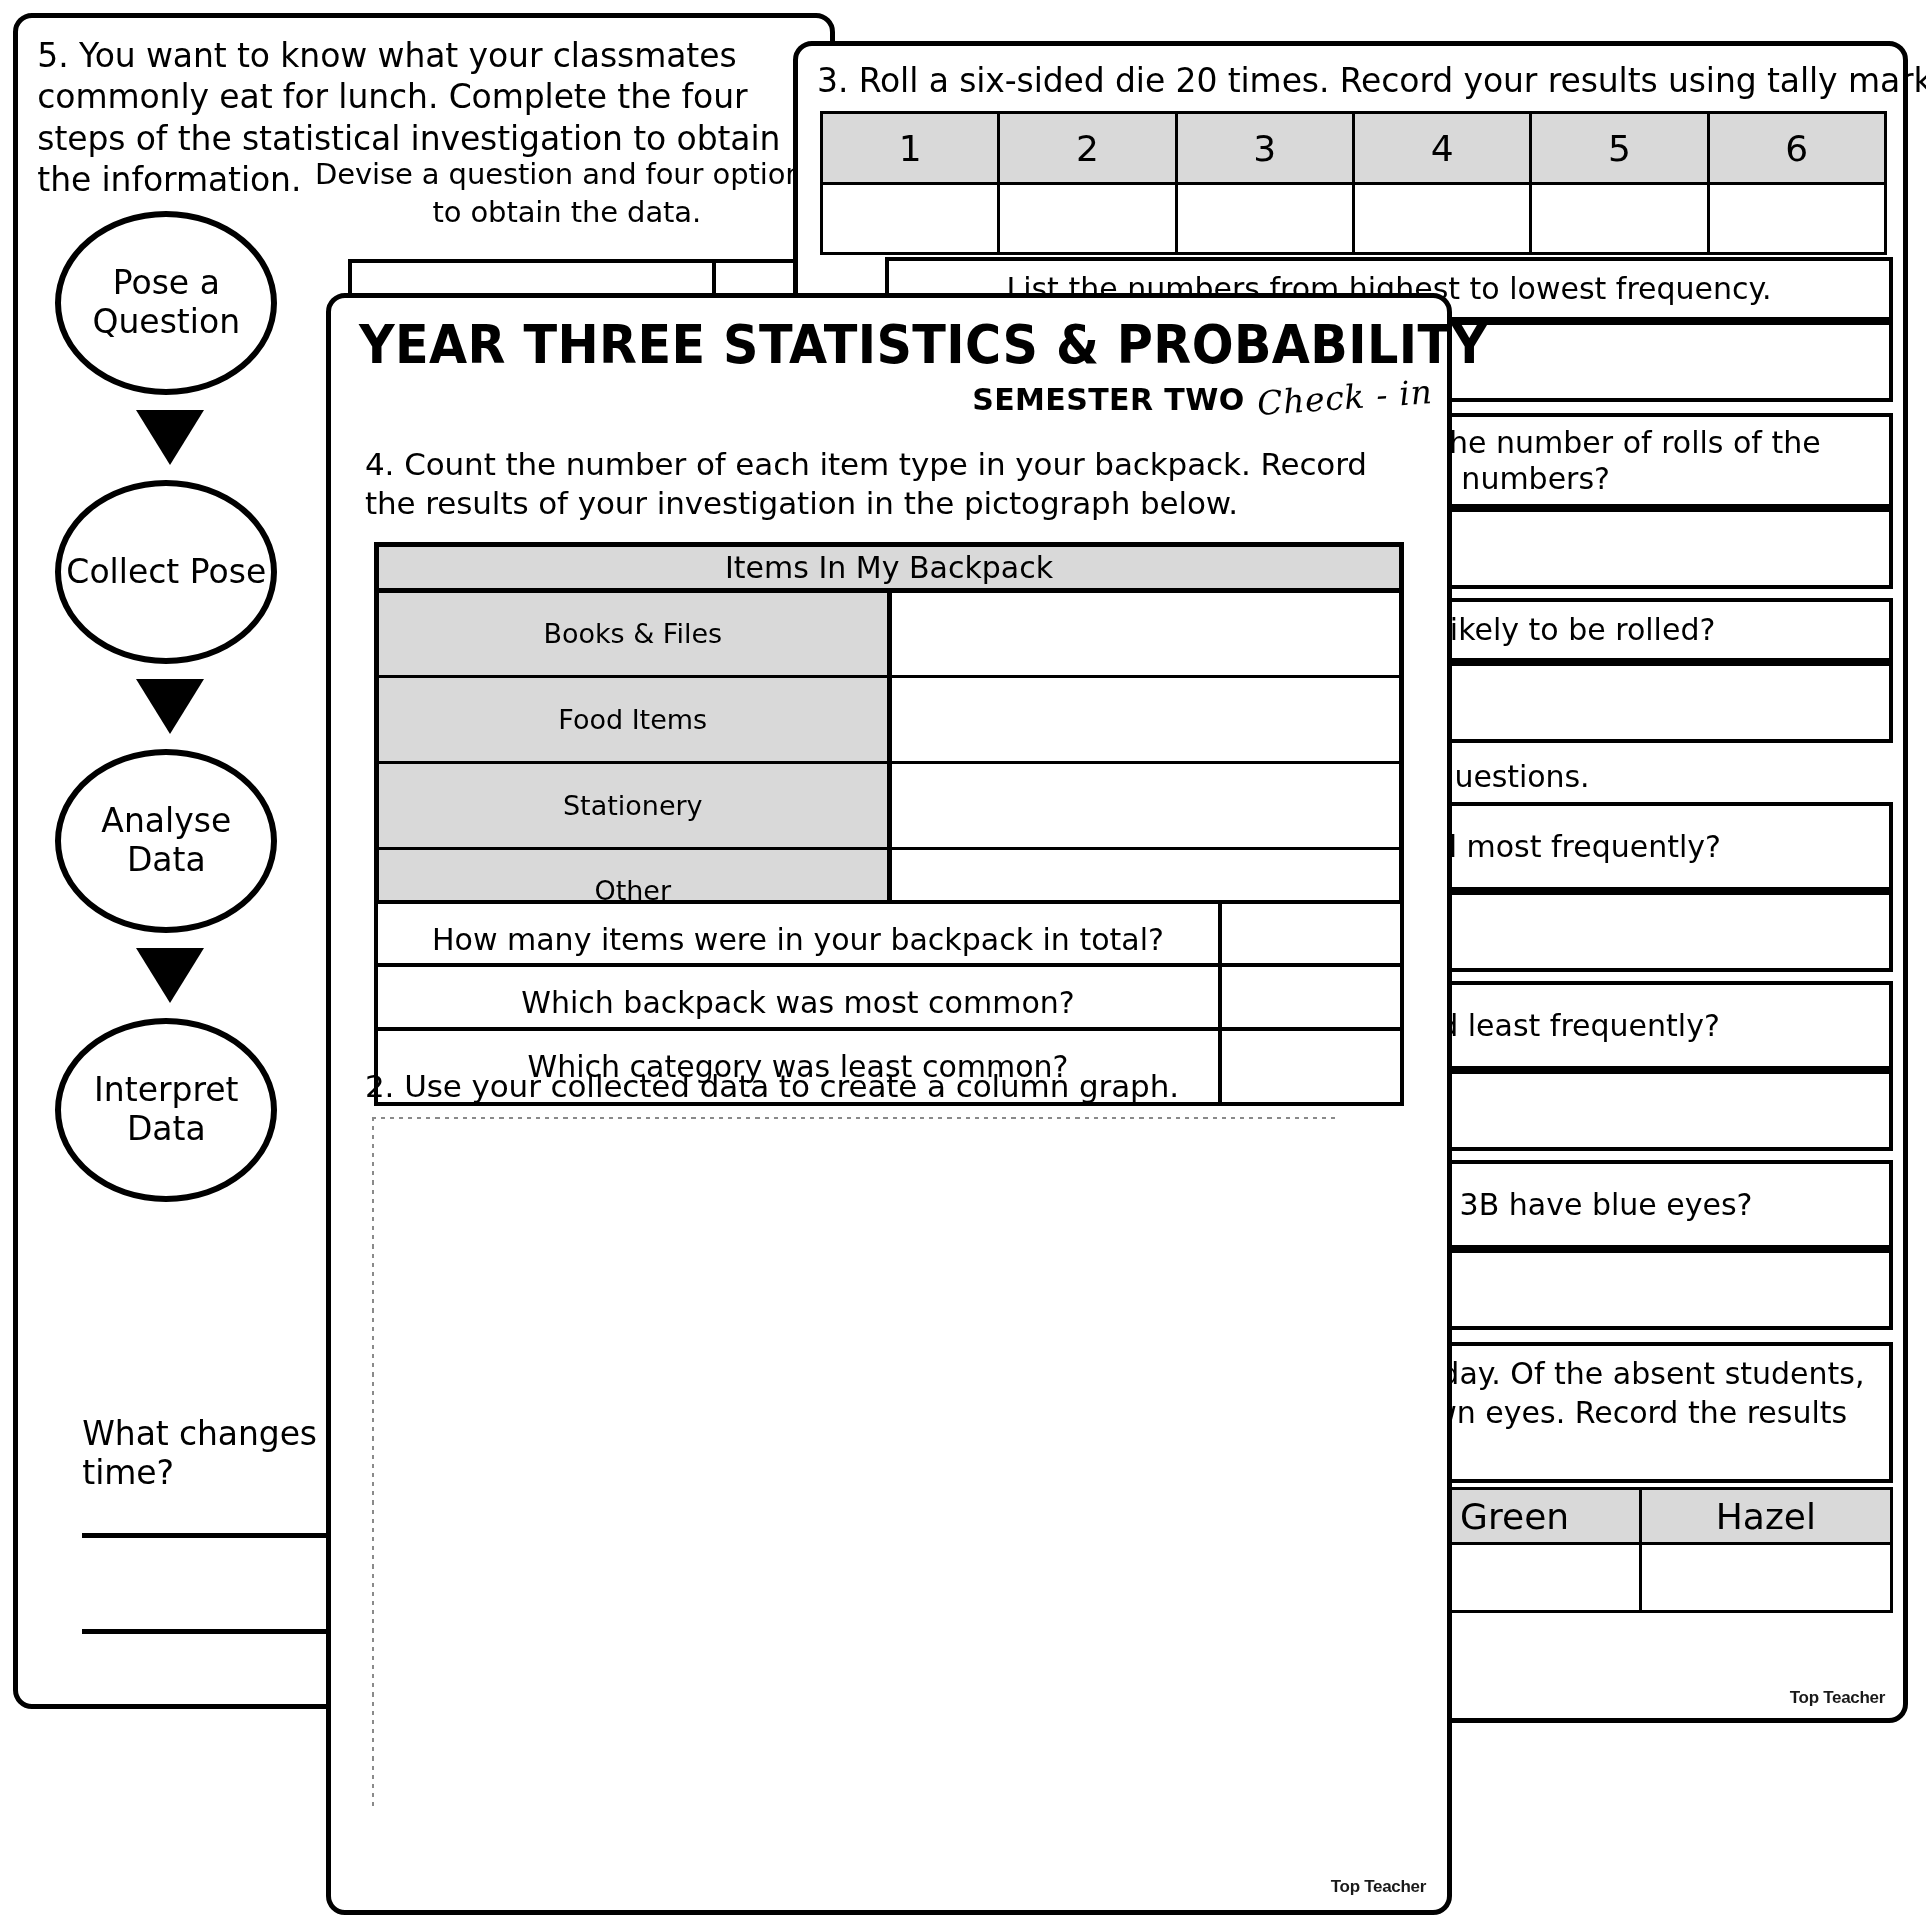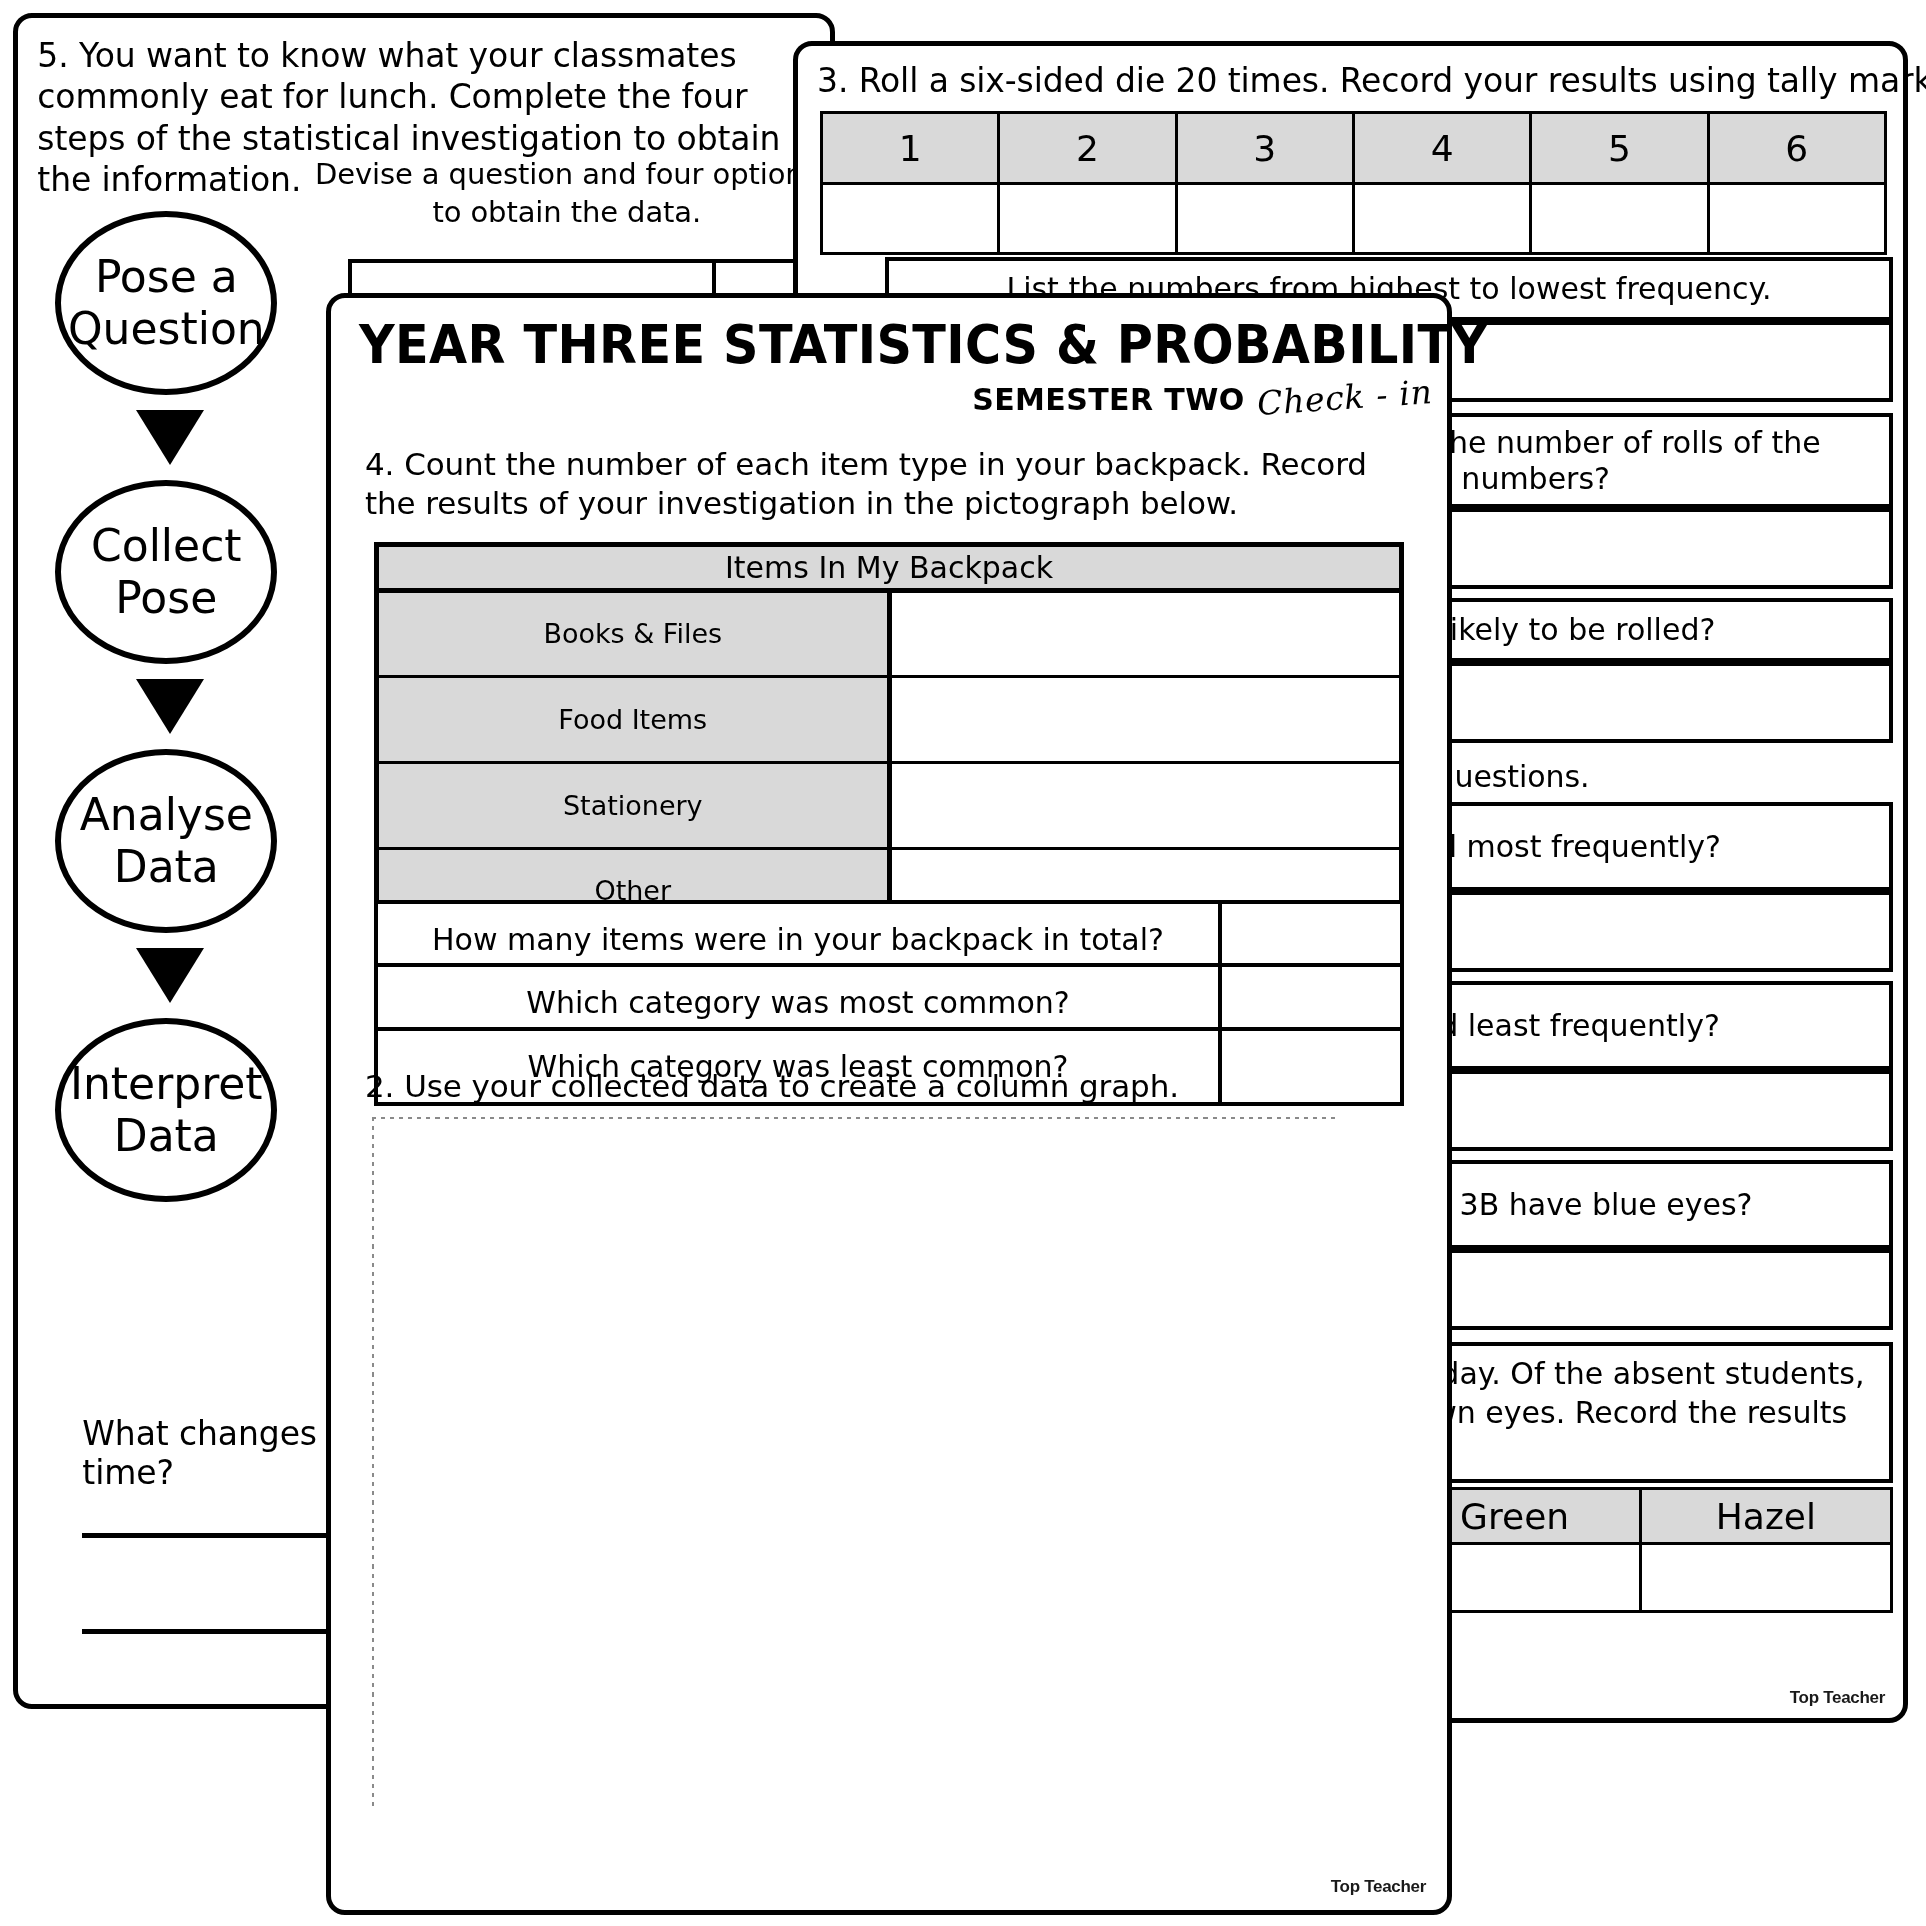--- a/index.html
+++ b/index.html
@@ -33,21 +33,21 @@
     position: absolute; left: 19px; top: 16.3px; width: 785px;
     font-size: 33px; line-height: 1.26;
     font-family: "DejaVu Sans", sans-serif;
   }
   .flow-col { position: absolute; left: 37px; top: 193px; width: 230px; }
   .flow-circle {
     width: 222px; height: 184px;
     border: 6.7px solid #000; border-radius: 50%;
     display: flex; flex-direction: column;
     align-items: center; justify-content: center;
-    font-size: 44px; line-height: 1.18; text-align: center;
+    font-size: 33px; line-height: 1.18; text-align: center;
     font-family: "DejaVu Sans", sans-serif;
   }
   .flow-arrow {
     width: 0; height: 0; margin: 15px auto 15px auto;
     border-left: 34px solid transparent;
     border-right: 34px solid transparent;
     border-top: 55px solid #000;
   }
   .flow-arrow::after{ content:""; }
   #left-devise {
@@ -331,21 +331,21 @@
       </tr>
     </tbody>
       </table>
 
     <div class="qrow" style="top:602px;">
       <div class="qlabel">How many items were in your backpack in total?</div>
       <div class="qans"></div>
     </div>
 
     <div class="qrow" style="top:665px;">
-      <div class="qlabel">Which category was most common?</div>
+      <div class="qlabel">Which backpack was most common?</div>
       <div class="qans"></div>
     </div>
 
     <div class="qrow" style="top:729px;">
       <div class="qlabel">Which category was least common?</div>
       <div class="qans"></div>
     </div>
 
     <div id="q2-text" class="hand">2. Use your collected data to create a column graph.</div>
 

